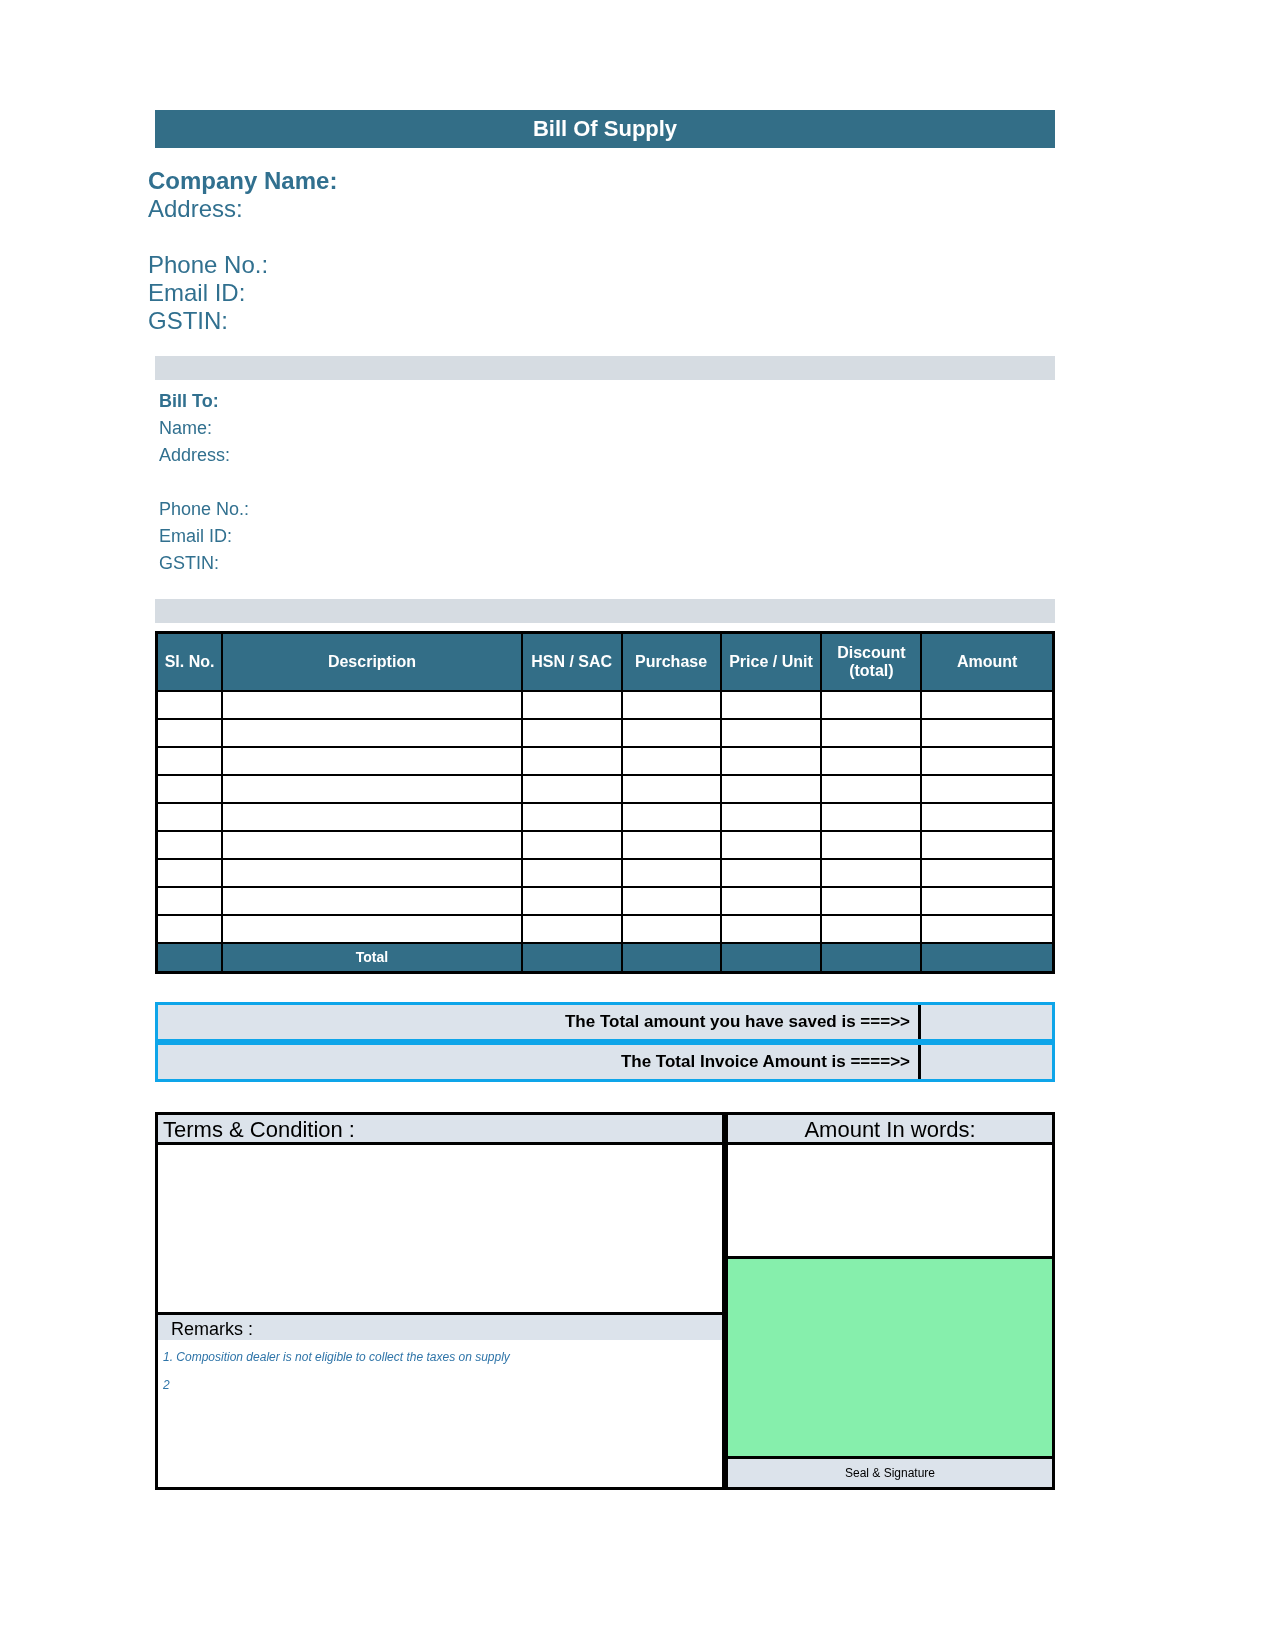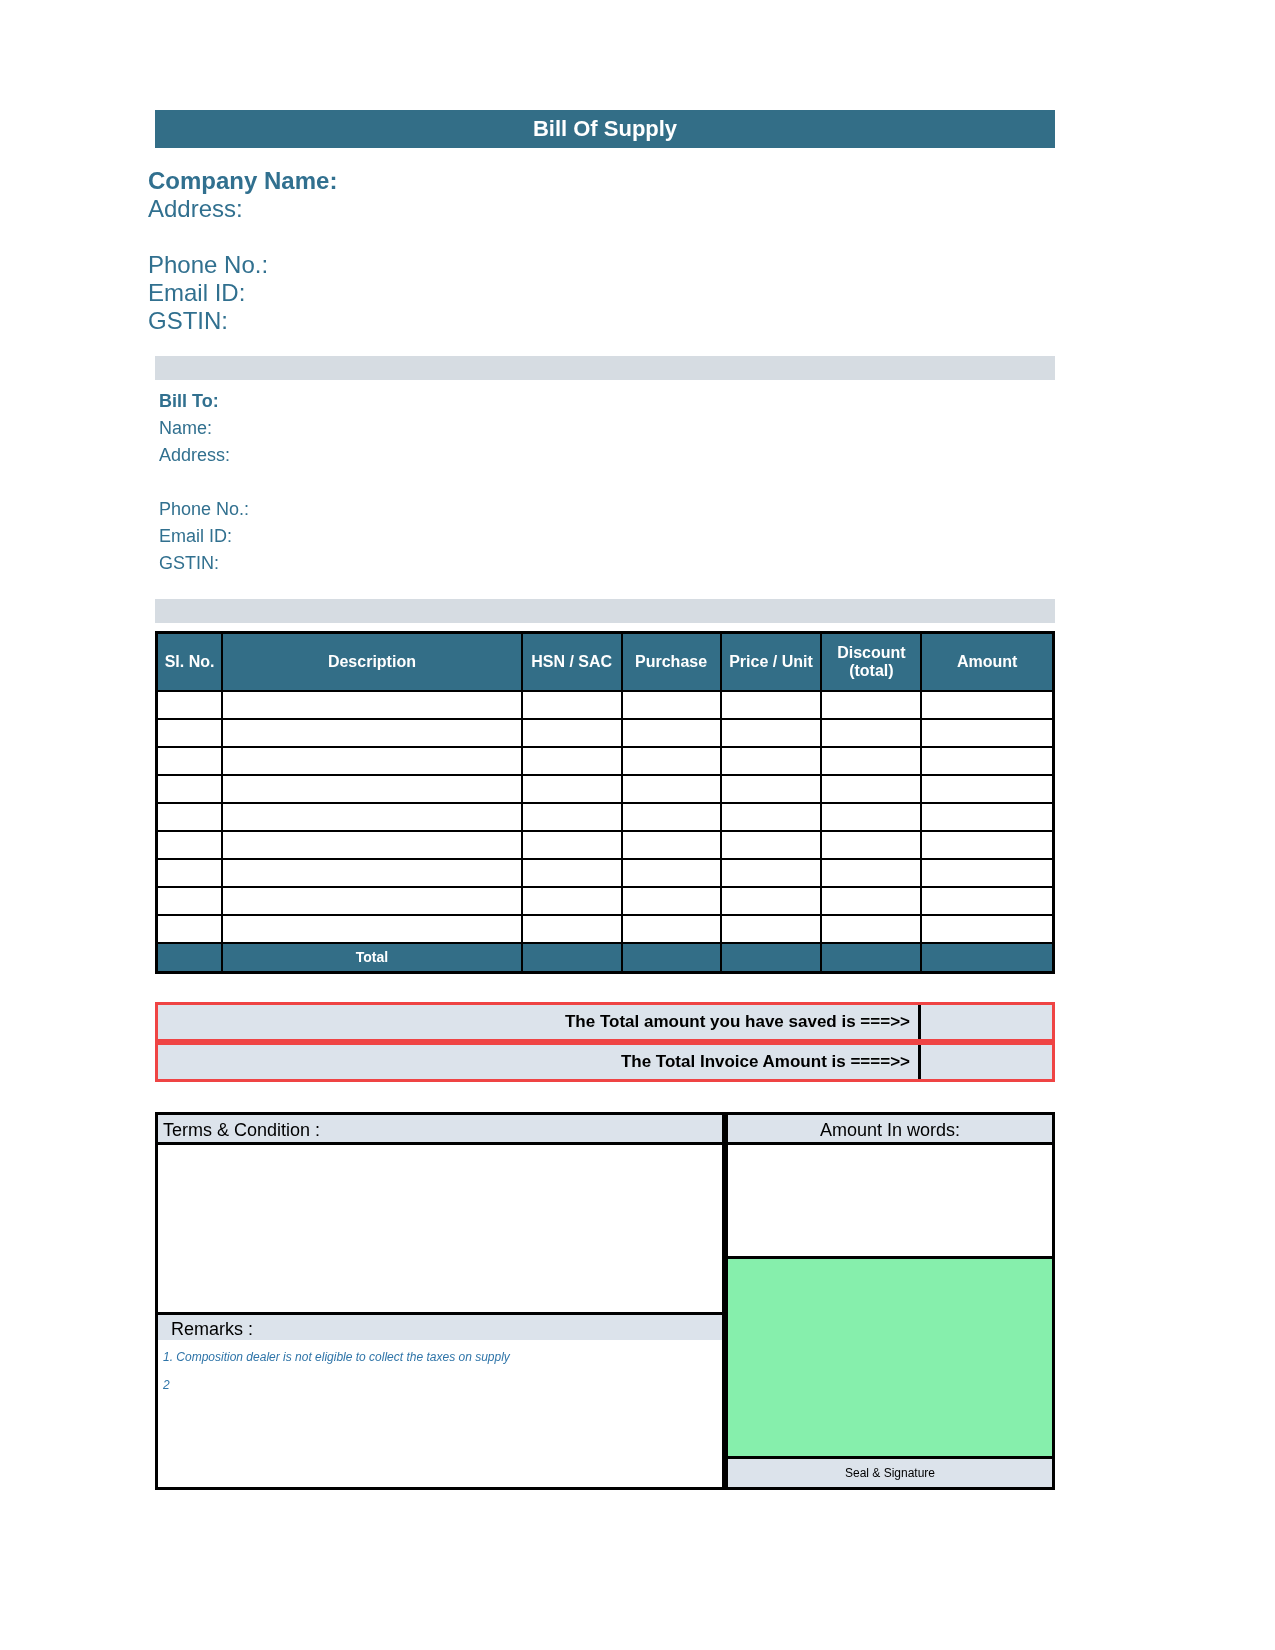--- a/index.html
+++ b/index.html
@@ -41,34 +41,34 @@
   table.items{position:absolute;left:155px;top:631px;width:900px;border-collapse:collapse;table-layout:fixed;}
   table.items th, table.items td{border:2px solid #000;}
   table.items{border:3px solid #000;}
   table.items thead th{background:var(--teal);color:#fff;font-size:16px;font-weight:bold;
     height:58px;vertical-align:middle;text-align:center;padding:0 4px;}
   table.items tbody td{height:28px;background:#fff;}
   table.items .total-row td{background:var(--teal);height:30px;}
   table.items .total-row .total-label{color:#fff;font-weight:bold;font-size:14px;text-align:center;}
 
   
-  .summary-box{position:absolute;left:155px;width:900px;height:40px;border:3px solid #ef4444;
+  .summary-box{position:absolute;left:155px;width:900px;height:40px;border:3px solid #0ea5e9;
     background:var(--panel);display:flex;}
   .summary-box .summary-label{flex:1;display:flex;align-items:center;justify-content:flex-end;
     padding-right:8px;font-size:17px;font-weight:bold;color:#000;}
   .summary-box .summary-value{width:134px;border-left:3px solid #000;}
   .saved-box{top:1002px;}
   .invoice-box{top:1042px;}
 
   
   .bottom-left{position:absolute;left:155px;top:1112px;width:570px;height:378px;border:3px solid #000;
     background:#fff;display:flex;flex-direction:column;}
   .bottom-right{position:absolute;left:725px;top:1112px;width:330px;height:378px;border:3px solid #000;
     background:#86efac;display:flex;flex-direction:column;}
-  .panel-header{background:var(--panel);color:#000;font-size:18px;height:30px;line-height:30px;
+  .panel-header{background:var(--panel);color:#000;font-size:22px;height:30px;line-height:30px;
     border-bottom:3px solid #000;flex:0 0 auto;}
   .panel-header.left{padding-left:5px;text-align:left;}
   .panel-header.center{text-align:center;}
   .terms-area{height:167px;flex:0 0 auto;background:#fff;}
   .remarks-header{background:var(--panel);border-top:3px solid #000;height:28px;line-height:28px;
     padding-left:13px;font-size:18px;color:#000;flex:0 0 auto;}
   .remarks-content{flex:1;padding:3px 10px 17px 5px;color:var(--remark);font-size:12px;line-height:28px;font-style:italic;}
   .words-area{height:114px;border-bottom:3px solid #000;flex:0 0 auto;background:#fff;}
   .seal-area{flex:1;display:flex;flex-direction:column;justify-content:flex-end;}
   .seal-bar{background:var(--panel);border-top:3px solid #000;height:31px;line-height:28px;

